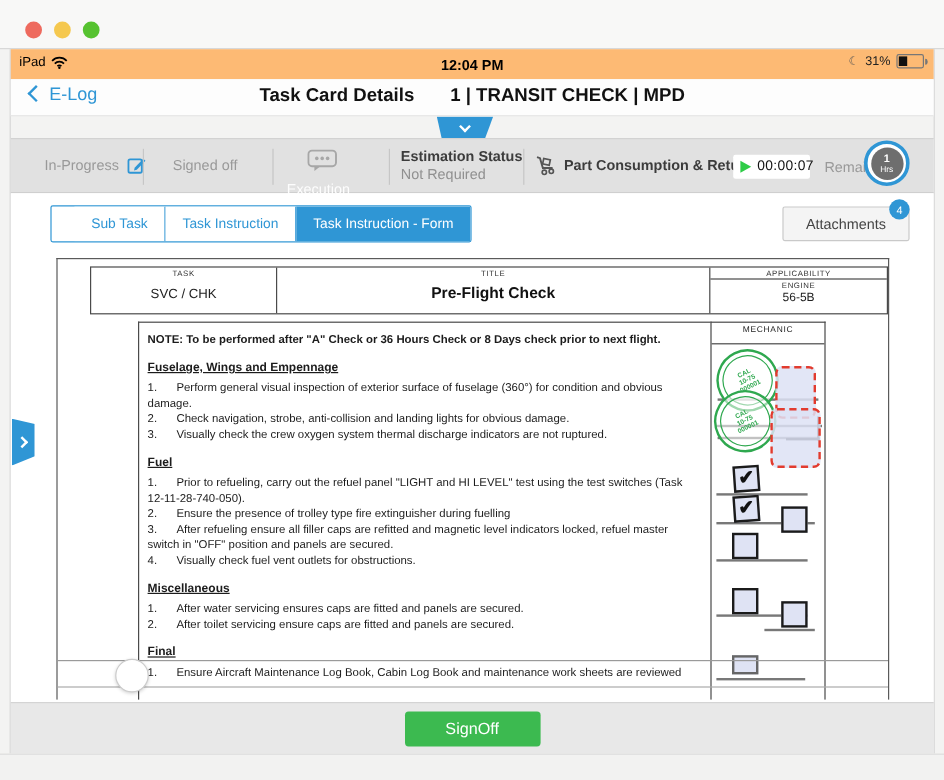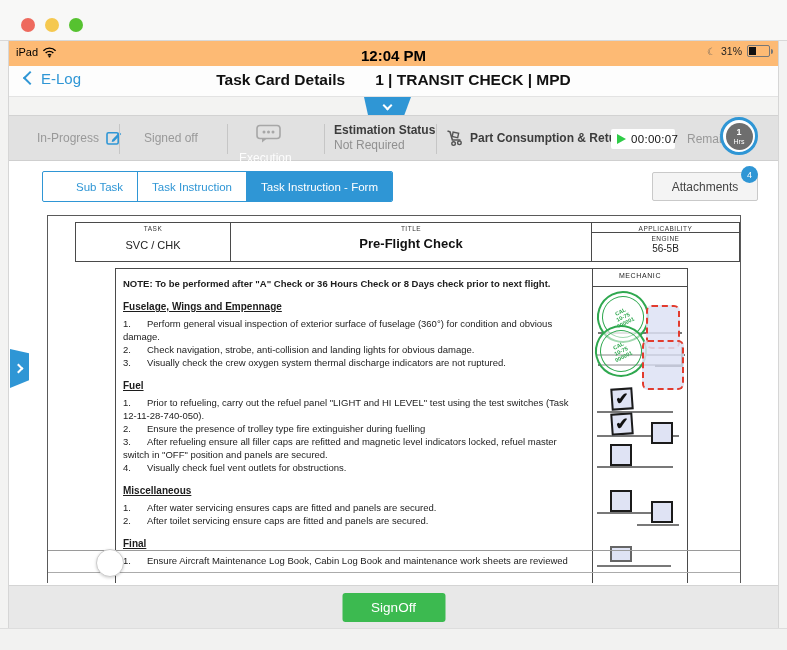--- a/index.html
+++ b/index.html
@@ -9,21 +9,21 @@
   .dot{position:absolute;top:18px;width:14px;height:14px;border-radius:50%;}
   .dot.r{left:21px;background:#ee6a5e;}
   .dot.y{left:45px;background:#f5c84f;}
   .dot.g{left:69px;background:#56c230;}
   .appline{position:absolute;left:0;top:40px;width:787px;height:1px;background:#d8d8d8;}
   .sideline{position:absolute;top:41px;width:1px;height:587px;background:#d6d6d6;}
   .sideline.l{left:8px;} .sideline.rr{left:778px;}
   
   .statusbar{position:absolute;left:9px;top:41px;width:769px;height:25px;background:#fdba74;}
   .sb-left{position:absolute;left:7px;top:5px;font-size:11px;color:#000;display:flex;align-items:center;gap:4px;}
-  .sb-time{position:absolute;left:0;right:0;top:6px;text-align:center;font-size:15px;font-weight:bold;color:#000;}
+  .sb-time{position:absolute;left:0;right:0;top:6px;text-align:center;font-size:12px;font-weight:bold;color:#000;}
   .sb-right{position:absolute;right:8px;top:4px;display:flex;align-items:center;gap:5px;font-size:10.5px;color:#222;}
   .moon{font-size:10px;color:#555;}
   .batt{position:relative;width:21px;height:10px;border:1px solid #777;border-radius:2px;}
   .batt::after{content:"";position:absolute;right:-4px;top:2.5px;width:2.5px;height:5px;background:#777;border-radius:0 2px 2px 0;}
   .batt-fill{position:absolute;left:1px;top:1px;bottom:1px;width:31%;background:#111;}
   
   .navbar{position:absolute;left:9px;top:66px;width:769px;height:30px;background:#fdfdfd;border-bottom:1px solid #e3e3e3;}
   .back{position:absolute;left:16px;top:4px;display:flex;align-items:center;gap:6px;color:#2f96d5;font-size:15px;cursor:pointer;}
   .back-chev{display:inline-block;border:solid #2f96d5;border-width:0 0 2.5px 2.5px;padding:4px;transform:rotate(45deg);margin-top:-1px;}
   .nav-title{position:absolute;left:0;right:0;top:5px;text-align:center;font-size:15.5px;font-weight:bold;color:#111;}
@@ -83,21 +83,21 @@
   .stamp::after{content:"";position:absolute;inset:3px;border:1.2px solid #2fa84f;border-radius:50%;}
   .dashbox{position:absolute;border:2px dashed #e23b2e;border-radius:6px;background:rgba(221,226,244,.85);z-index:3;cursor:pointer;}
   .bracket{position:absolute;left:655px;top:347px;width:26px;height:18px;border-right:2px solid #222;border-bottom:2px solid #222;z-index:2;}
   .cb{position:absolute;width:22px;height:22px;box-sizing:border-box;border:2px solid #1b1b1b;background:#dfe3f4;z-index:2;font-size:16px;line-height:18px;text-align:center;font-weight:bold;color:#111;cursor:pointer;}
   .cb.checked{transform:rotate(-4deg);}
   .cb.cut{height:16px;border-color:#666;overflow:hidden;}
   .hr-thin{position:absolute;left:48px;width:692px;height:1px;background:#9a9a9a;z-index:4;}
   .handle{position:absolute;left:96px;top:549px;width:26px;height:26px;border-radius:50%;background:#fff;border:1px solid #ccc;box-shadow:0 1px 3px rgba(0,0,0,.18);z-index:5;}
   
   .bottombar{position:absolute;left:9px;top:585px;width:769px;height:43px;background:#e8e8e8;border-top:1px solid #d4d4d4;box-sizing:border-box;}
-  .signoff{position:absolute;left:50%;transform:translateX(-50%);top:7px;width:103px;height:29px;background:#3cba50;border:none;border-radius:3px;color:#fff;font-size:13.5px;font-family:"Liberation Sans",sans-serif;cursor:pointer;}
+  .signoff{position:absolute;left:50%;transform:translateX(-50%);top:7px;width:113px;height:29px;background:#3cba50;border:none;border-radius:3px;color:#fff;font-size:13.5px;font-family:"Liberation Sans",sans-serif;cursor:pointer;}
   .footer{position:absolute;left:0;top:628px;width:787px;height:22px;background:#f2f2f1;border-top:1px solid #ddd;}
   svg{display:block;}
 </style>
 </head>
 <body>
 
 <div class="page">
 
   <div class="chrome">
     <span class="dot r"></span>

